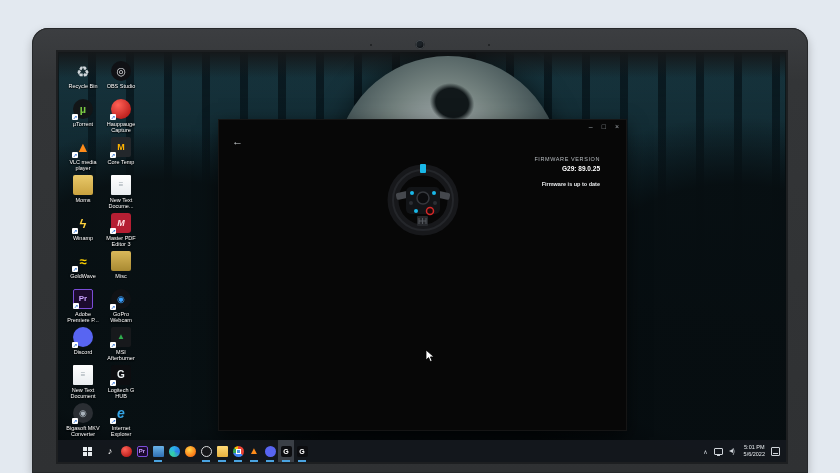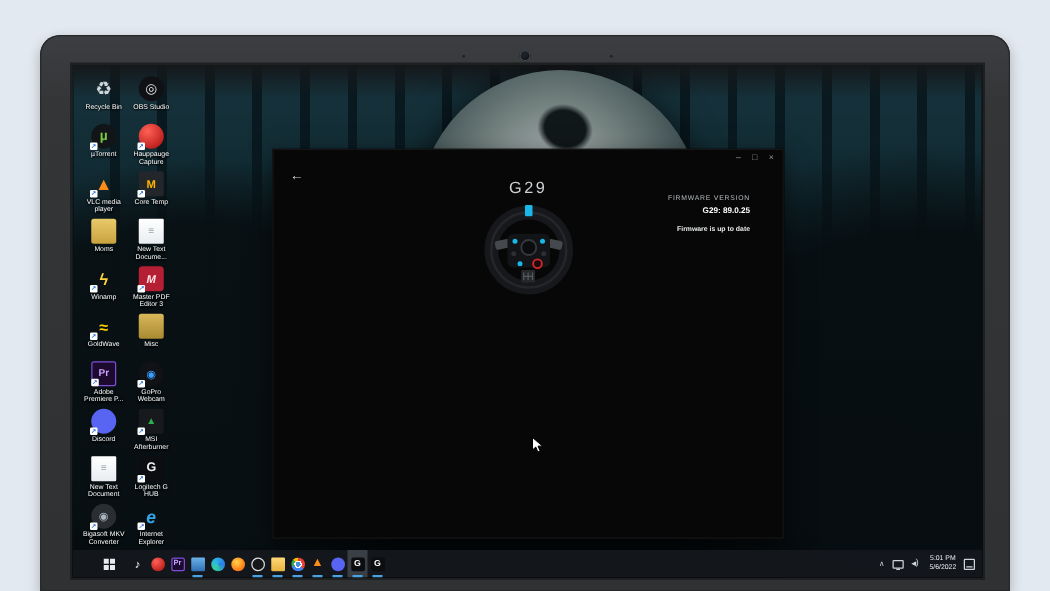--- a/index.html
+++ b/index.html
@@ -201,21 +201,20 @@
       </div>
     </div>
 
     <div class="gwin">
       <div class="win-controls">
         <span>–</span>
         <span>□</span>
         <span>×</span>
       </div>
       <div class="back-arrow">←</div>
-      <div class="device-title">G29</div>
 
       <svg class="wheel" width="78" height="78" viewBox="0 0 78 78">
         <circle cx="39" cy="42" r="30" fill="none" stroke="#17181b" stroke-width="11"></circle>
         <circle cx="39" cy="42" r="30" fill="none" stroke="#24262a" stroke-width="2"></circle>
         <rect x="36" y="6" width="6" height="9" rx="1" fill="#19b8e8"></rect>
         <rect x="12" y="34" width="12" height="7" rx="2" fill="#45484d" transform="rotate(-12 18 37)"></rect>
         <rect x="54" y="34" width="12" height="7" rx="2" fill="#45484d" transform="rotate(12 60 37)"></rect>
         <rect x="22" y="29" width="34" height="27" rx="5" fill="#121417"></rect>
         <circle cx="39" cy="40" r="6" fill="#0b0c0e" stroke="#35383d" stroke-width="1.5"></circle>
         <circle cx="28" cy="35" r="2" fill="#19b8e8"></circle>

